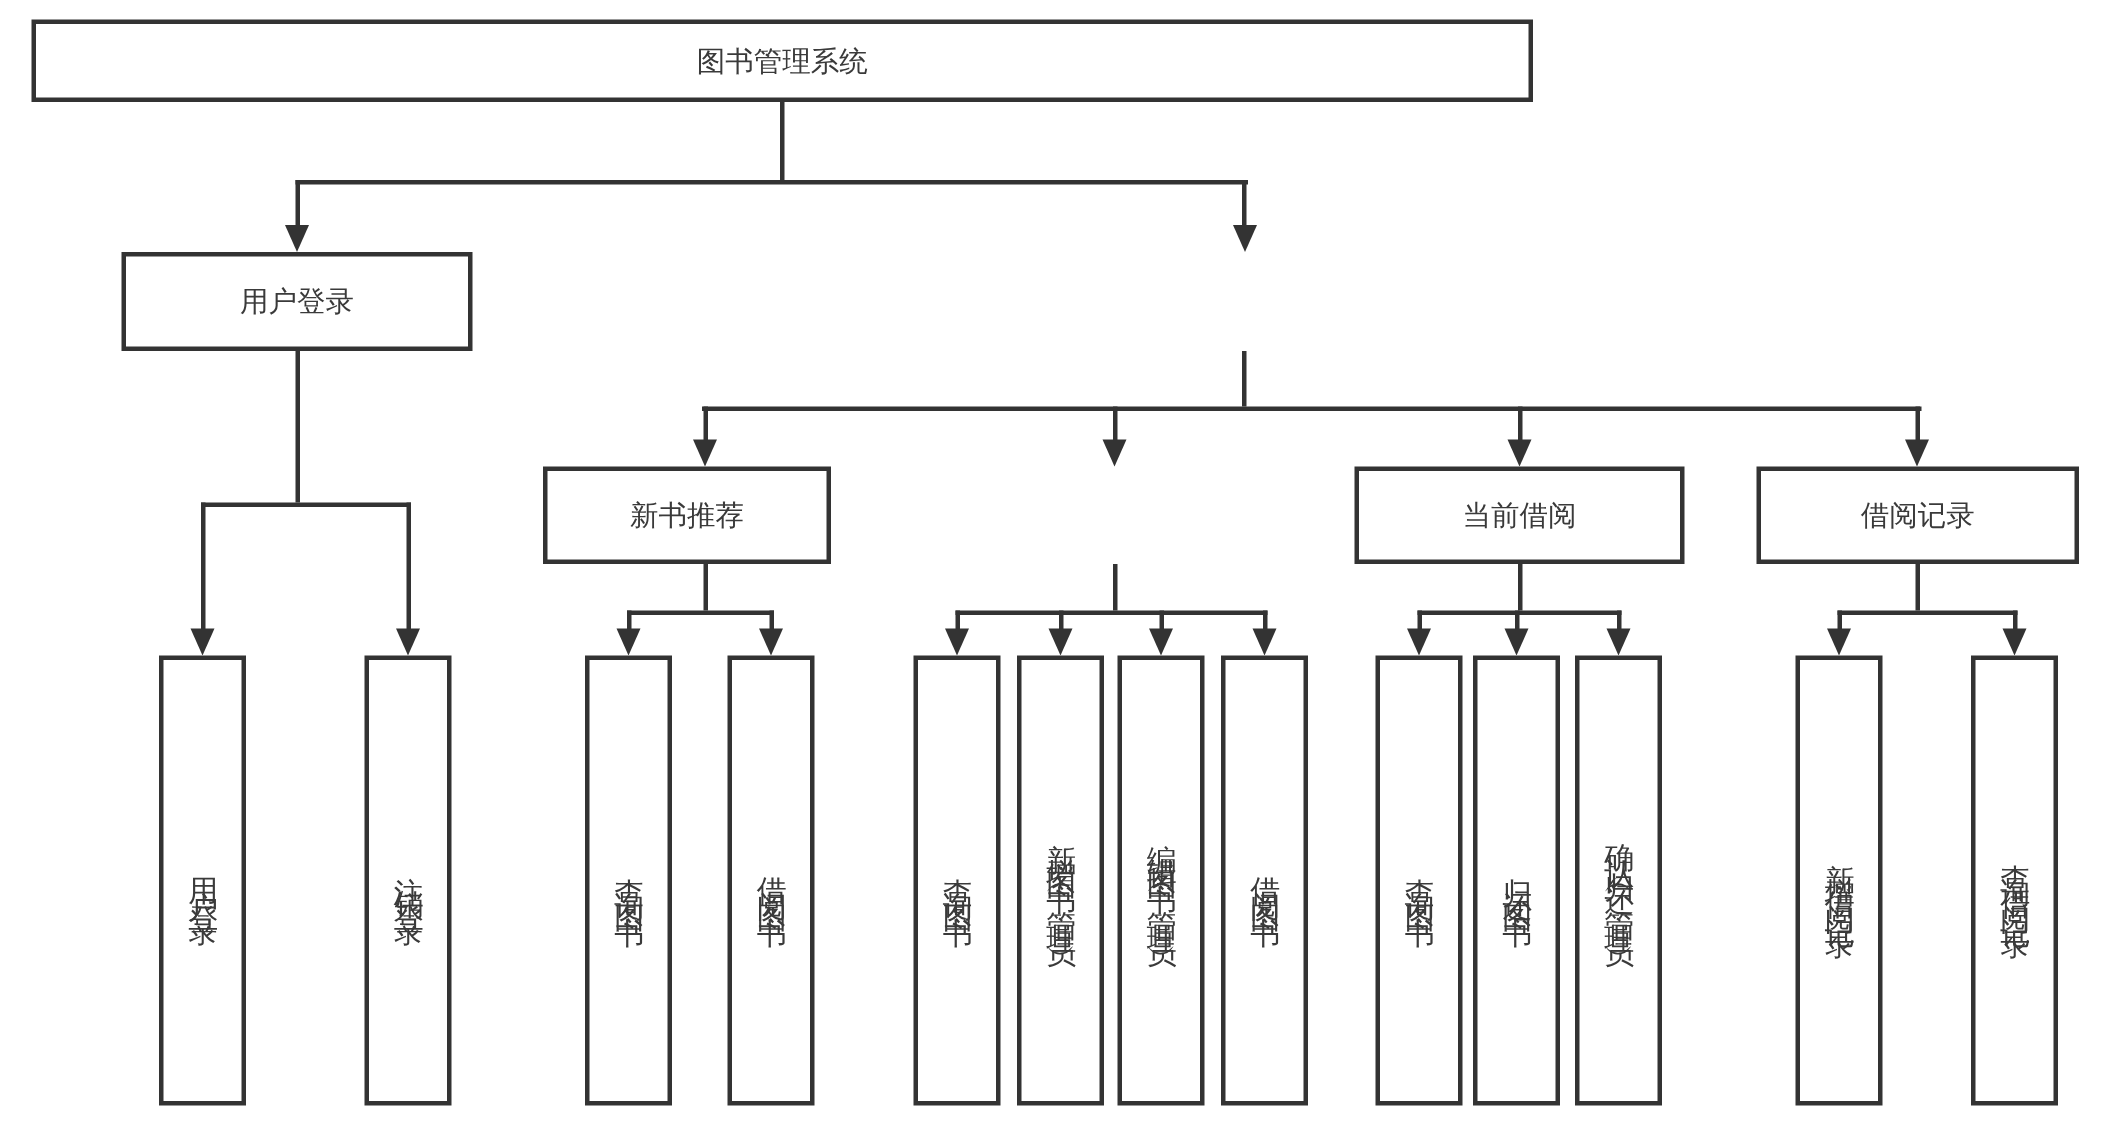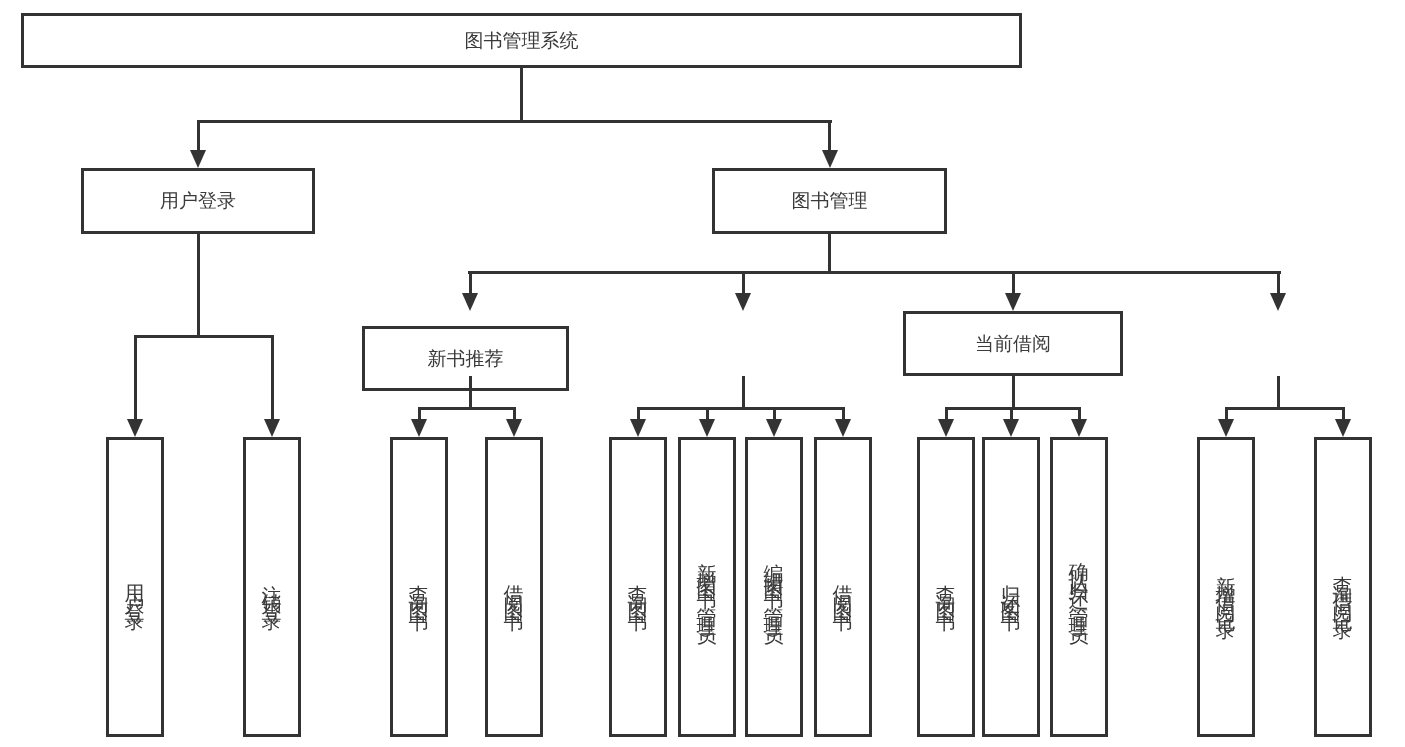--- a/index.html
+++ b/index.html
@@ -38,42 +38,42 @@
   <div class="node" style="left:21px; top:13px; width:1001px; height:55px;">图书管理系统</div>
 
   <div class="vl" style="left:519.5px; top:68px; height:53px;"></div>
   <div class="hl" style="left:196.5px; top:120px; width:635px;"></div>
   <div class="vl" style="left:196.5px; top:120px; height:32px;"></div>
   <div class="tri" style="left:190px; top:150px;"></div>
   <div class="vl" style="left:828px; top:120px; height:32px;"></div>
   <div class="tri" style="left:821.5px; top:150px;"></div>
 
   <div class="node" style="left:81px; top:168px; width:234px; height:66px;">用户登录</div>
-  <div class="node" style="left:712px; top:168px; width:235px; height:66px;">图书管理</div>
 
   <div class="vl" style="left:196.5px; top:234px; height:101px;"></div>
   <div class="hl" style="left:133.5px; top:335px; width:140px;"></div>
   <div class="vl" style="left:133.5px; top:335px; height:86px;"></div>
   <div class="tri" style="left:127px; top:419px;"></div>
   <div class="vl" style="left:270.5px; top:335px; height:86px;"></div>
   <div class="tri" style="left:264px; top:419px;"></div>
 
   <div class="vl" style="left:828px; top:234px; height:37px;"></div>
   <div class="hl" style="left:468px; top:271px; width:813px;"></div>
   <div class="vl" style="left:468.5px; top:271px; height:24px;"></div>
   <div class="tri" style="left:462px; top:293px;"></div>
   <div class="vl" style="left:741.5px; top:271px; height:24px;"></div>
   <div class="tri" style="left:735px; top:293px;"></div>
   <div class="vl" style="left:1011.5px; top:271px; height:24px;"></div>
   <div class="tri" style="left:1005px; top:293px;"></div>
   <div class="vl" style="left:1276.5px; top:271px; height:24px;"></div>
   <div class="tri" style="left:1270px; top:293px;"></div>
 
-  <div class="node" style="left:362px; top:311px; width:207px; height:65px;margin-top:15px;">新书推荐</div>
+  <div class="node" style="left:362px; top:311px; width:192px; height:65px;">新书推荐</div>
   <div class="node" style="left:903px; top:311px; width:220px; height:65px;">当前借阅</div>
+  <div class="node" style="left:1171px; top:311px; width:215px; height:65px;">借阅记录</div>
 
   <div class="vl" style="left:468.5px; top:376px; height:31px;"></div>
   <div class="hl" style="left:417.5px; top:407px; width:98px;"></div>
   <div class="vl" style="left:417.5px; top:407px; height:14px;"></div>
   <div class="tri" style="left:411px; top:419px;"></div>
   <div class="vl" style="left:512.5px; top:407px; height:14px;"></div>
   <div class="tri" style="left:506px; top:419px;"></div>
 
   <div class="vl" style="left:741.5px; top:376px; height:31px;"></div>
   <div class="hl" style="left:636.5px; top:407px; width:208px;"></div>

